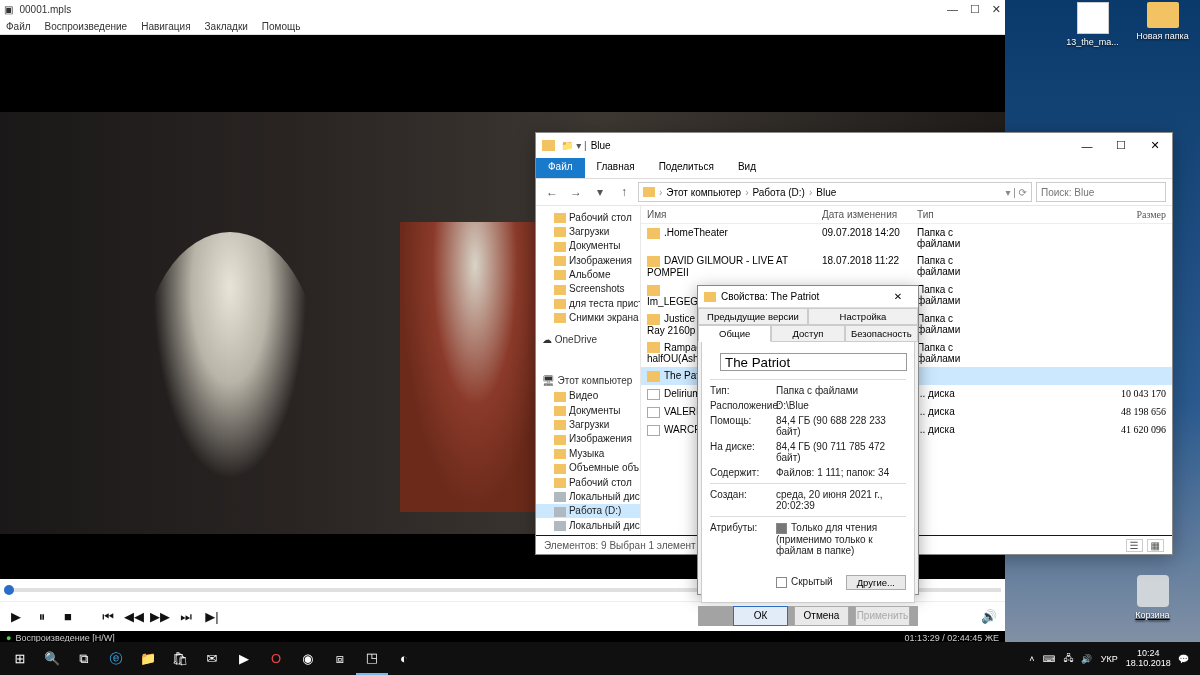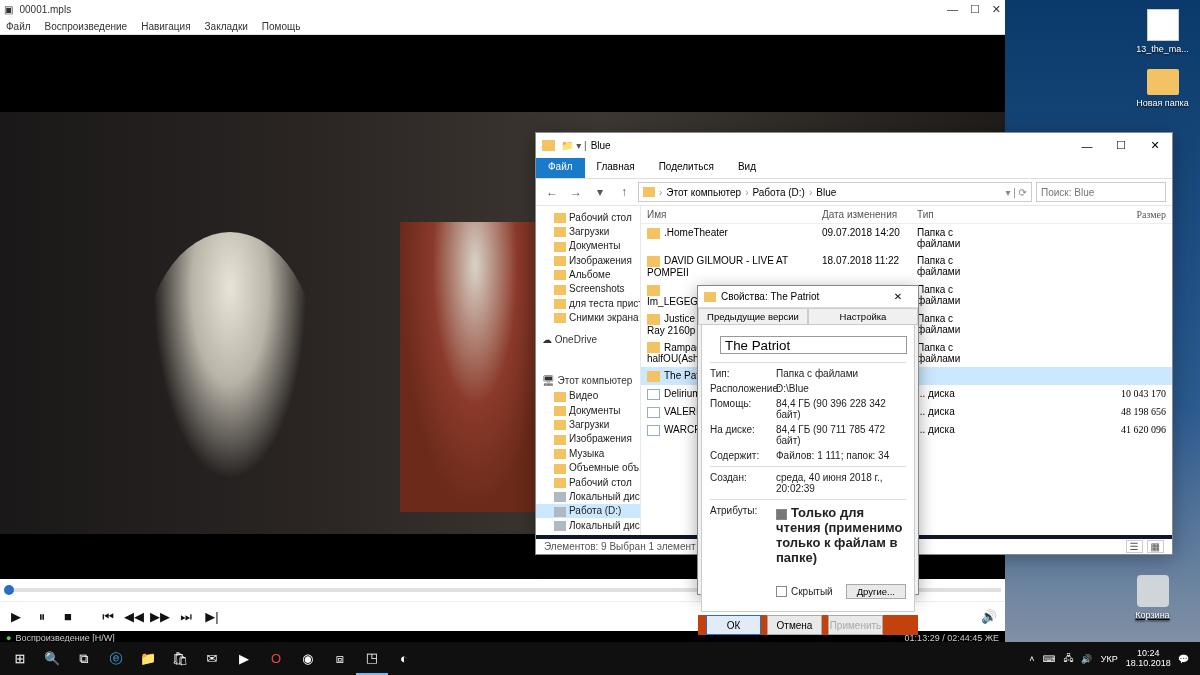--- a/index.html
+++ b/index.html
@@ -1,18 +1,18 @@
 <!DOCTYPE html>
 <html><head>
   <meta charset="utf-8">
   <style>
     * { box-sizing: border-box; margin: 0; padding: 0; font-family: 'Segoe UI', Tahoma, sans-serif; }
     body { width: 1200px; height: 675px; overflow: hidden; background: linear-gradient(180deg,#0a3a6b 0%,#2a5a8f 60%,#8d98a8 100%); position: relative; }
     
-    .desktop-icons { position: absolute; right: 10px; top: 9px; display: flex; gap: 15px; flex-direction: column; }
+    .desktop-icons { position: absolute; right: 10px; top: 2px; display: flex; gap: 15px; }
     .dicon { display:flex; flex-direction:column; align-items:center; width:55px; cursor:pointer;}
     .dicon-img { width:32px; height:32px; background:#fff; border:1px solid #ccc;}
     .dicon-folder { width:32px; height:26px; background:#f3c363; border-radius:2px;}
     .dicon-bin { width:32px; height:32px; background:#d0d5da; border-radius:4px;}
     .dicon-label { color:#fff; font-size:9px; text-align:center; margin-top:3px; text-shadow:0 1px 2px #000;}
     .bin-wrap { position:absolute; right:20px; bottom:55px;text-decoration:underline;}
     
     .taskbar { position:absolute; bottom:0; left:0; right:0; height:33px; background:#101010; display:flex; align-items:center; padding:0 4px; color:#fff;}
     .tbtn { width:32px; height:33px; display:flex; align-items:center; justify-content:center; font-size:13px; cursor:pointer;}
     .tray { margin-left:auto; display:flex; align-items:center; gap:8px; font-size:9px; padding-right:6px;}
@@ -58,38 +58,38 @@
     .exp-files{flex:1;overflow:auto;font-size:10px;}
     .fh{display:flex;border-bottom:1px solid #eee;color:#555;position:sticky;top:0;background:#fff;}
     .fh>div,.frow>div{padding:3px 6px;}
     .c-name{width:175px;}
     .c-date{width:95px;}
     .c-type{width:90px;}
     .c-size{flex:1;text-align:right;padding-right:6px;font-family:Liberation Serif, serif;}
     .frow{display:flex;cursor:pointer;}
     .frow.sel{background:#cce8ff;}
     .f-ico{width:13px;height:11px;display:inline-block;margin-right:4px;vertical-align:middle;}
-    .exp-status{height:19px;border-top:4px solid #0f172a;font-size:10px;color:#555;display:flex;align-items:center;padding:0 8px;text-align:center;}
+    .exp-status{height:19px;border-top:1px solid #0f172a;font-size:10px;color:#555;display:flex;align-items:center;padding:0 8px;text-align:center;}
     .exp-status .ricons{margin-left:auto;display:flex;gap:4px;}
     
     .props { position:absolute; left:697px; top:285px; width:222px; height:310px; background:#f0f0f0; border:1px solid #888; box-shadow:0 4px 16px rgba(0,0,0,.35); display:flex; flex-direction:column; font-size:10px;}
     .props-title{height:22px;background:#fff;display:flex;align-items:center;padding:0 6px;border-bottom:1px solid #ddd;}
     .props-title .x{margin-left:auto;width:28px;height:22px;text-align:center;line-height:22px;cursor:pointer;}
     .props-tabs{background:#ef4444;}
     .tabrow{display:flex;font-size:9.5px;}
     .ptab{flex:1;text-align:center;padding:2px 0;border:1px solid #ccc;background:#f0f0f0;cursor:pointer;}
     .ptab.active{background:#fff;border-bottom:1px solid #fff;}
     .props-body{flex:1;background:#fff;margin:0 3px 3px;border:1px solid #ccc;border-top:none;padding:8px;}
     .prow{display:flex;margin-bottom:4px;}
     .plabel{width:66px;color:#222;}
     .pval{flex:1;color:#222;}
     .pinput{flex:1;border:1px solid #999;padding:2px 4px;height:18px;}
     .psep{border-top:1px solid #ddd;margin:5px 0;}
     .pfoldico{width:28px;height:24px;background:#f3c363;border-radius:2px;margin-right:10px;}
-    .props-btns{height:30px;display:flex;align-items:center;gap:6px;padding:0 8px;background:#c2410c;}
+    .props-btns{height:30px;display:flex;align-items:center;justify-content:flex-end;gap:6px;padding:0 8px;background:#a3a3a3;}
     .pbtn{min-width:55px;height:20px;border:1px solid #aaa;background:#e9e9e9;font-size:10px;cursor:pointer;}
     .pbtn.primary{border:1px solid #2a6dc9;background:#e1ecf8;}
     .pbtn:disabled{color:#aaa;}
     .chk{width:11px;height:11px;border:1px solid #888;display:inline-block;margin-right:4px;vertical-align:middle;}
     .smallbtn{padding:1px 10px;border:1px solid #aaa;background:#e9e9e9;font-size:9.5px;cursor:pointer;}
   </style>
 </head>
 <body>
 
 <div class="desktop-icons">
@@ -294,57 +294,62 @@
   <div class="props-title">
     <span style="width:12px;height:10px;background:#f3c363;display:inline-block;margin-right:5px;"></span>
     <span>Свойства: The Patriot</span>
     <span class="x">✕</span>
   </div>
   <div class="props-tabs">
     <div class="tabrow">
       <div class="ptab">Предыдущие версии</div>
       <div class="ptab">Настройка</div>
     </div>
+    <div class="tabrow">
+      <div class="ptab active">Общие</div>
+      <div class="ptab">Доступ</div>
+      <div class="ptab">Безопасность</div>
+    </div>
   </div>
   <div class="props-body">
     <div class="prow" style="align-items:center;">
       <div class="pfoldico"></div>
       <input class="pinput" value="The Patriot" style="">
     </div>
     <div class="psep"></div>
     <div class="prow">
         <div class="plabel">Тип:</div>
         <div class="pval">Папка с файлами</div>
       </div>
     <div class="prow">
         <div class="plabel">Расположение:</div>
         <div class="pval">D:\Blue</div>
       </div>
     <div class="prow">
         <div class="plabel">Помощь:</div>
-        <div class="pval">84,4 ГБ (90 396 228 342 байт)</div>
+        <div class="pval">84,4 ГБ (90 688 228 233 байт)</div>
       </div>
     <div class="prow">
         <div class="plabel">На диске:</div>
         <div class="pval">84,4 ГБ (90 711 785 472 байт)</div>
       </div>
     <div class="prow">
         <div class="plabel">Содержит:</div>
         <div class="pval">Файлов: 1 111; папок: 34</div>
       </div>
     <div class="psep"></div>
     <div class="prow">
         <div class="plabel">Создан:</div>
-        <div class="pval">среда, 40 июня 2018 г., 20:02:39</div>
+        <div class="pval">среда, 20 июня 2021 г., 20:02:39</div>
       </div>
     <div class="psep"></div>
     <div class="prow">
       <div class="plabel">Атрибуты:</div>
       <div class="pval">
-        <div><span class="chk" style="background:#777"></span><span style="font-size:13px;font-weight:bold;">Только для чтения (применимо только к файлам в папке)</span></div>
+        <div><span class="chk" style="background:#777"></span><span style="font-size:10px;">Только для чтения (применимо только к файлам в папке)</span></div>
         <div style="margin-top:19px;display:flex;align-items:center;">
           <span><span class="chk"></span><span>Скрытый</span></span>
           <button class="smallbtn" style="margin-left:auto;">Другие...</button>
         </div>
       </div>
     </div>
   </div>
   <div class="props-btns">
     <button class="pbtn primary">ОК</button>
     <button class="pbtn">Отмена</button>

